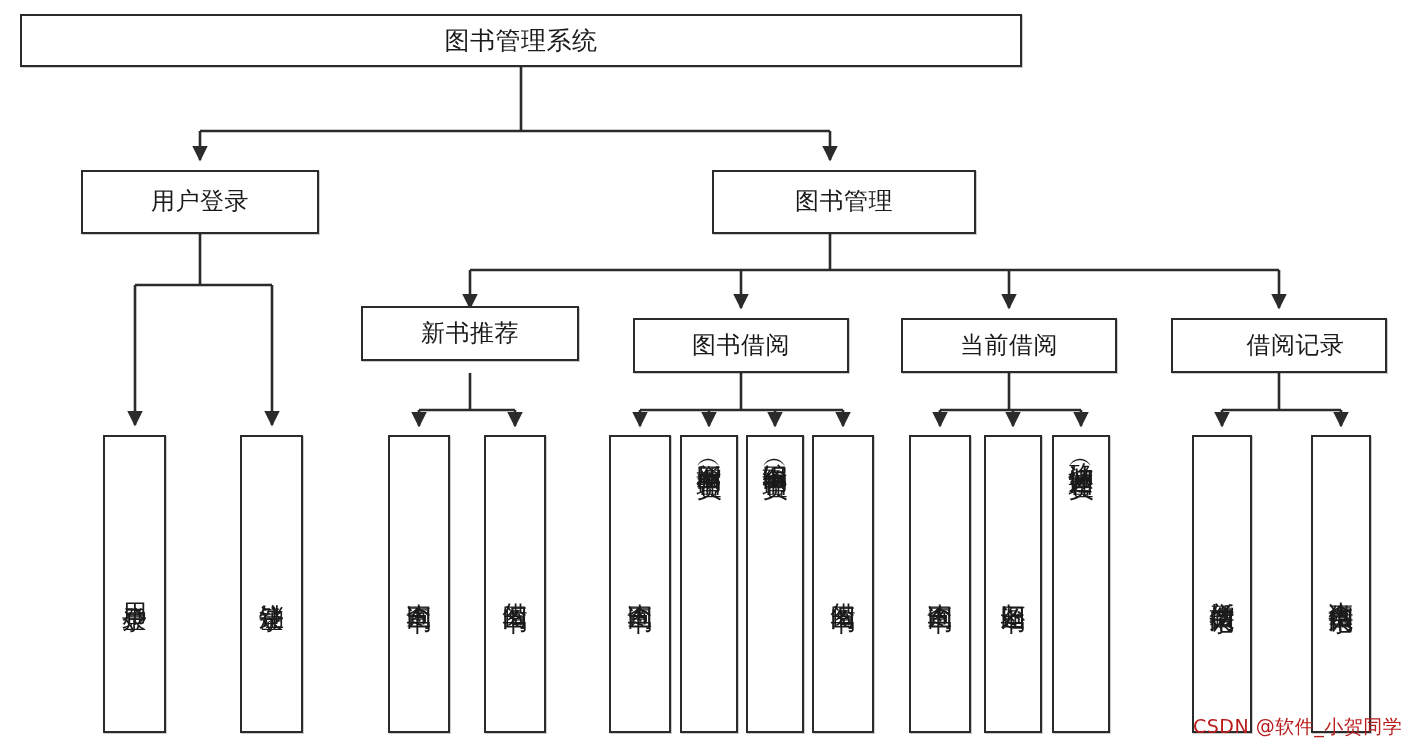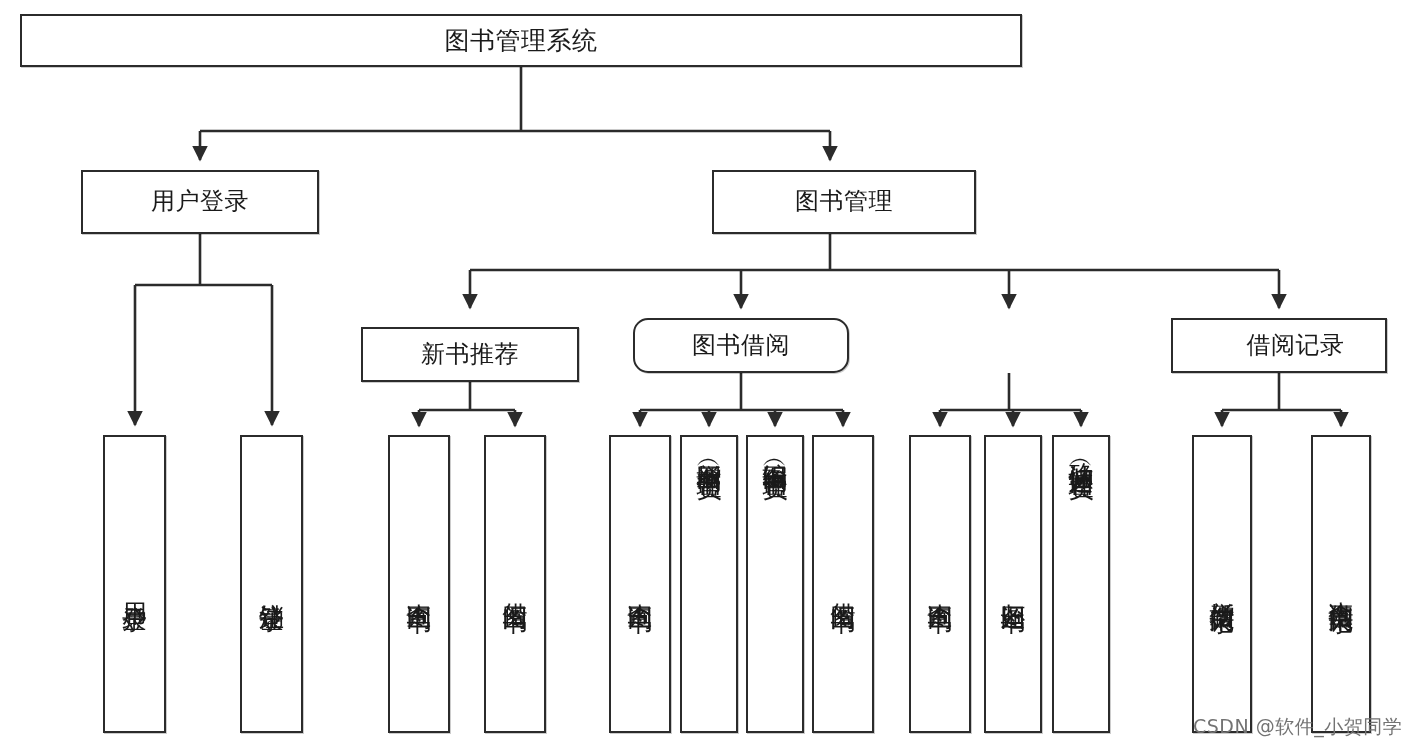--- a/index.html
+++ b/index.html
@@ -63,21 +63,21 @@
     line-height: 1.0;
     letter-spacing: 2px;
     margin: 0 auto;
   }
   .node.vert.center .node-label {
     margin-top: auto;
     margin-bottom: auto;
   }
   .watermark {
     position: absolute;
-    color: #737373;
+    color: #b91c1c;
     font-size: 19px;
     letter-spacing: 0.5px;
     white-space: nowrap;
     z-index: 5;
     user-select: none;
   }
 </style>
 </head>
 <body>
 
@@ -137,25 +137,28 @@
     <span class="node-label">图书管理系统</span>
   </div>
 
   <div class="node horiz" style="left:81px; top:170px; width:238px; height:64px;">
     <span class="node-label">用户登录</span>
   </div>
   <div class="node horiz" style="left:712px; top:170px; width:264px; height:64px;">
     <span class="node-label">图书管理</span>
   </div>
 
-  <div class="node horiz" style="left:361px; top:327px; width:218px; height:55px;">
+  <div class="node horiz" style="left:361px; top:306px; width:218px; height:55px;">
     <span class="node-label">新书推荐</span>
   </div>
-  <div class="node horiz" style="left:633px; top:318px; width:216px; height:55px;border-radius:15px;">
+  <div class="node horiz" style="left:633px; top:318px; width:216px; height:55px;">
     <span class="node-label">图书借阅</span>
+  </div>
+  <div class="node horiz" style="left:901px; top:318px; width:216px; height:55px;">
+    <span class="node-label">当前借阅</span>
   </div>
   <div class="node horiz" style="left:1171px; top:318px; width:216px; height:55px;padding-left:33px;">
     <span class="node-label">借阅记录</span>
   </div>
 
   <div class="node vert center" style="left:103px; top:435px; width:63px; height:298px;">
     <span class="node-label">用户登录</span>
   </div>
   <div class="node vert center" style="left:240px; top:435px; width:63px; height:298px;">
     <span class="node-label">注销登录</span>

